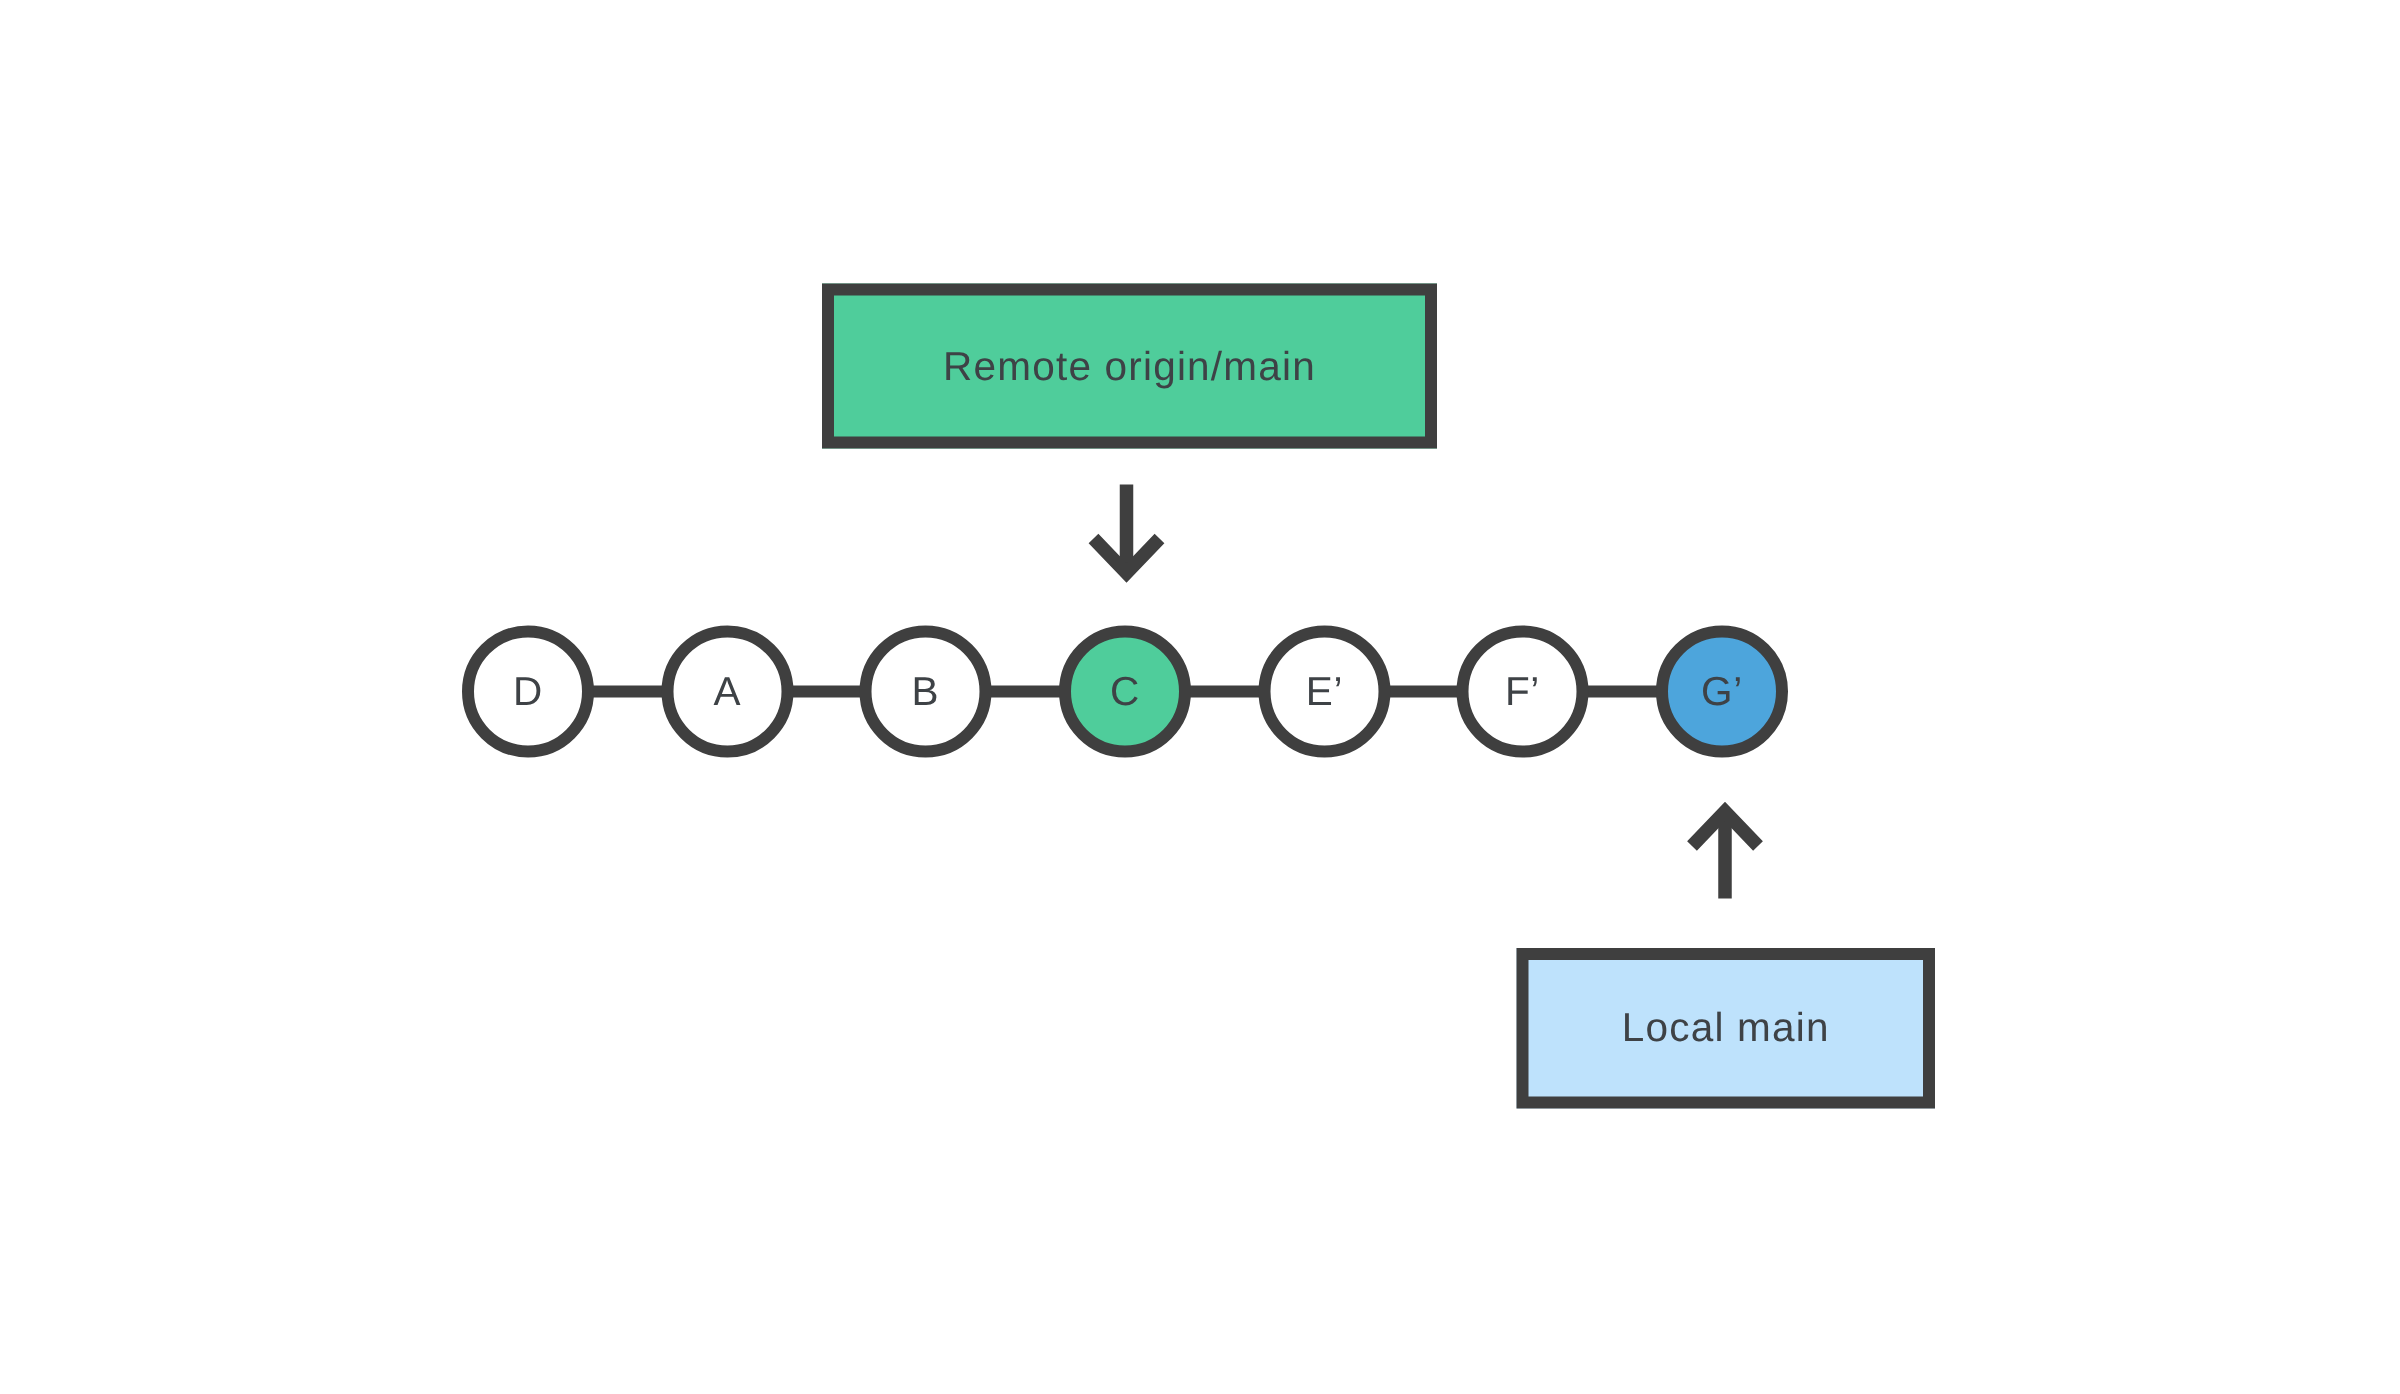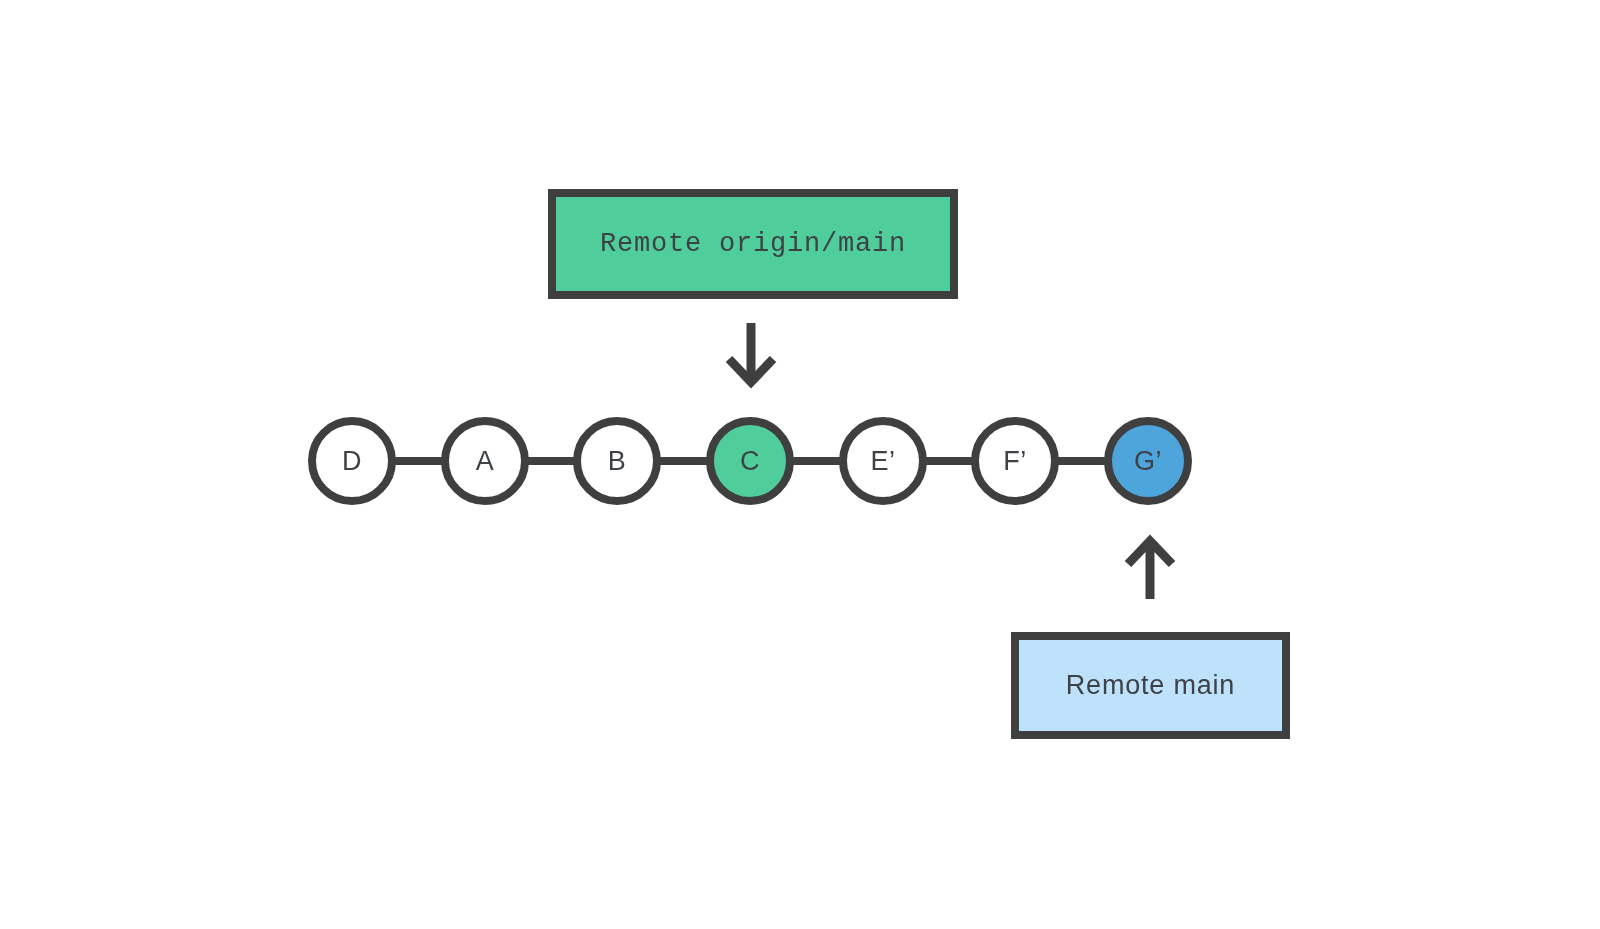--- a/index.html
+++ b/index.html
@@ -33,21 +33,20 @@
     justify-content: center;
     z-index: 3;
     color: var(--text);
     font-size: 27px;
     letter-spacing: 0.8px;
   }
   .label-box.remote {
     left: 548px; top: 189px;
     width: 410px; height: 110px;
     background: var(--green);
-    font-family: Liberation Mono, monospace;
   }
   .label-box.local {
     left: 1011px; top: 632px;
     width: 279px; height: 107px;
     background: var(--light-blue);
   }
   
   .commits { position: absolute; left: 0; top: 0; z-index: 2; }
   .commit {
     position: absolute;
@@ -105,16 +104,16 @@
       </div>
       <div class="commit" style="left: 971px; top: 417px; background: rgb(255, 255, 255);">
         <span>F’</span>
       </div>
       <div class="commit" style="left: 1104px; top: 417px; background: rgb(77, 165, 220);">
         <span>G’</span>
       </div>
     </div>
 
   <div class="label-box local">
-    <span>Remote main</span>
+    <span>Local main</span>
   </div>
 
 </div>
 
 </body></html>

